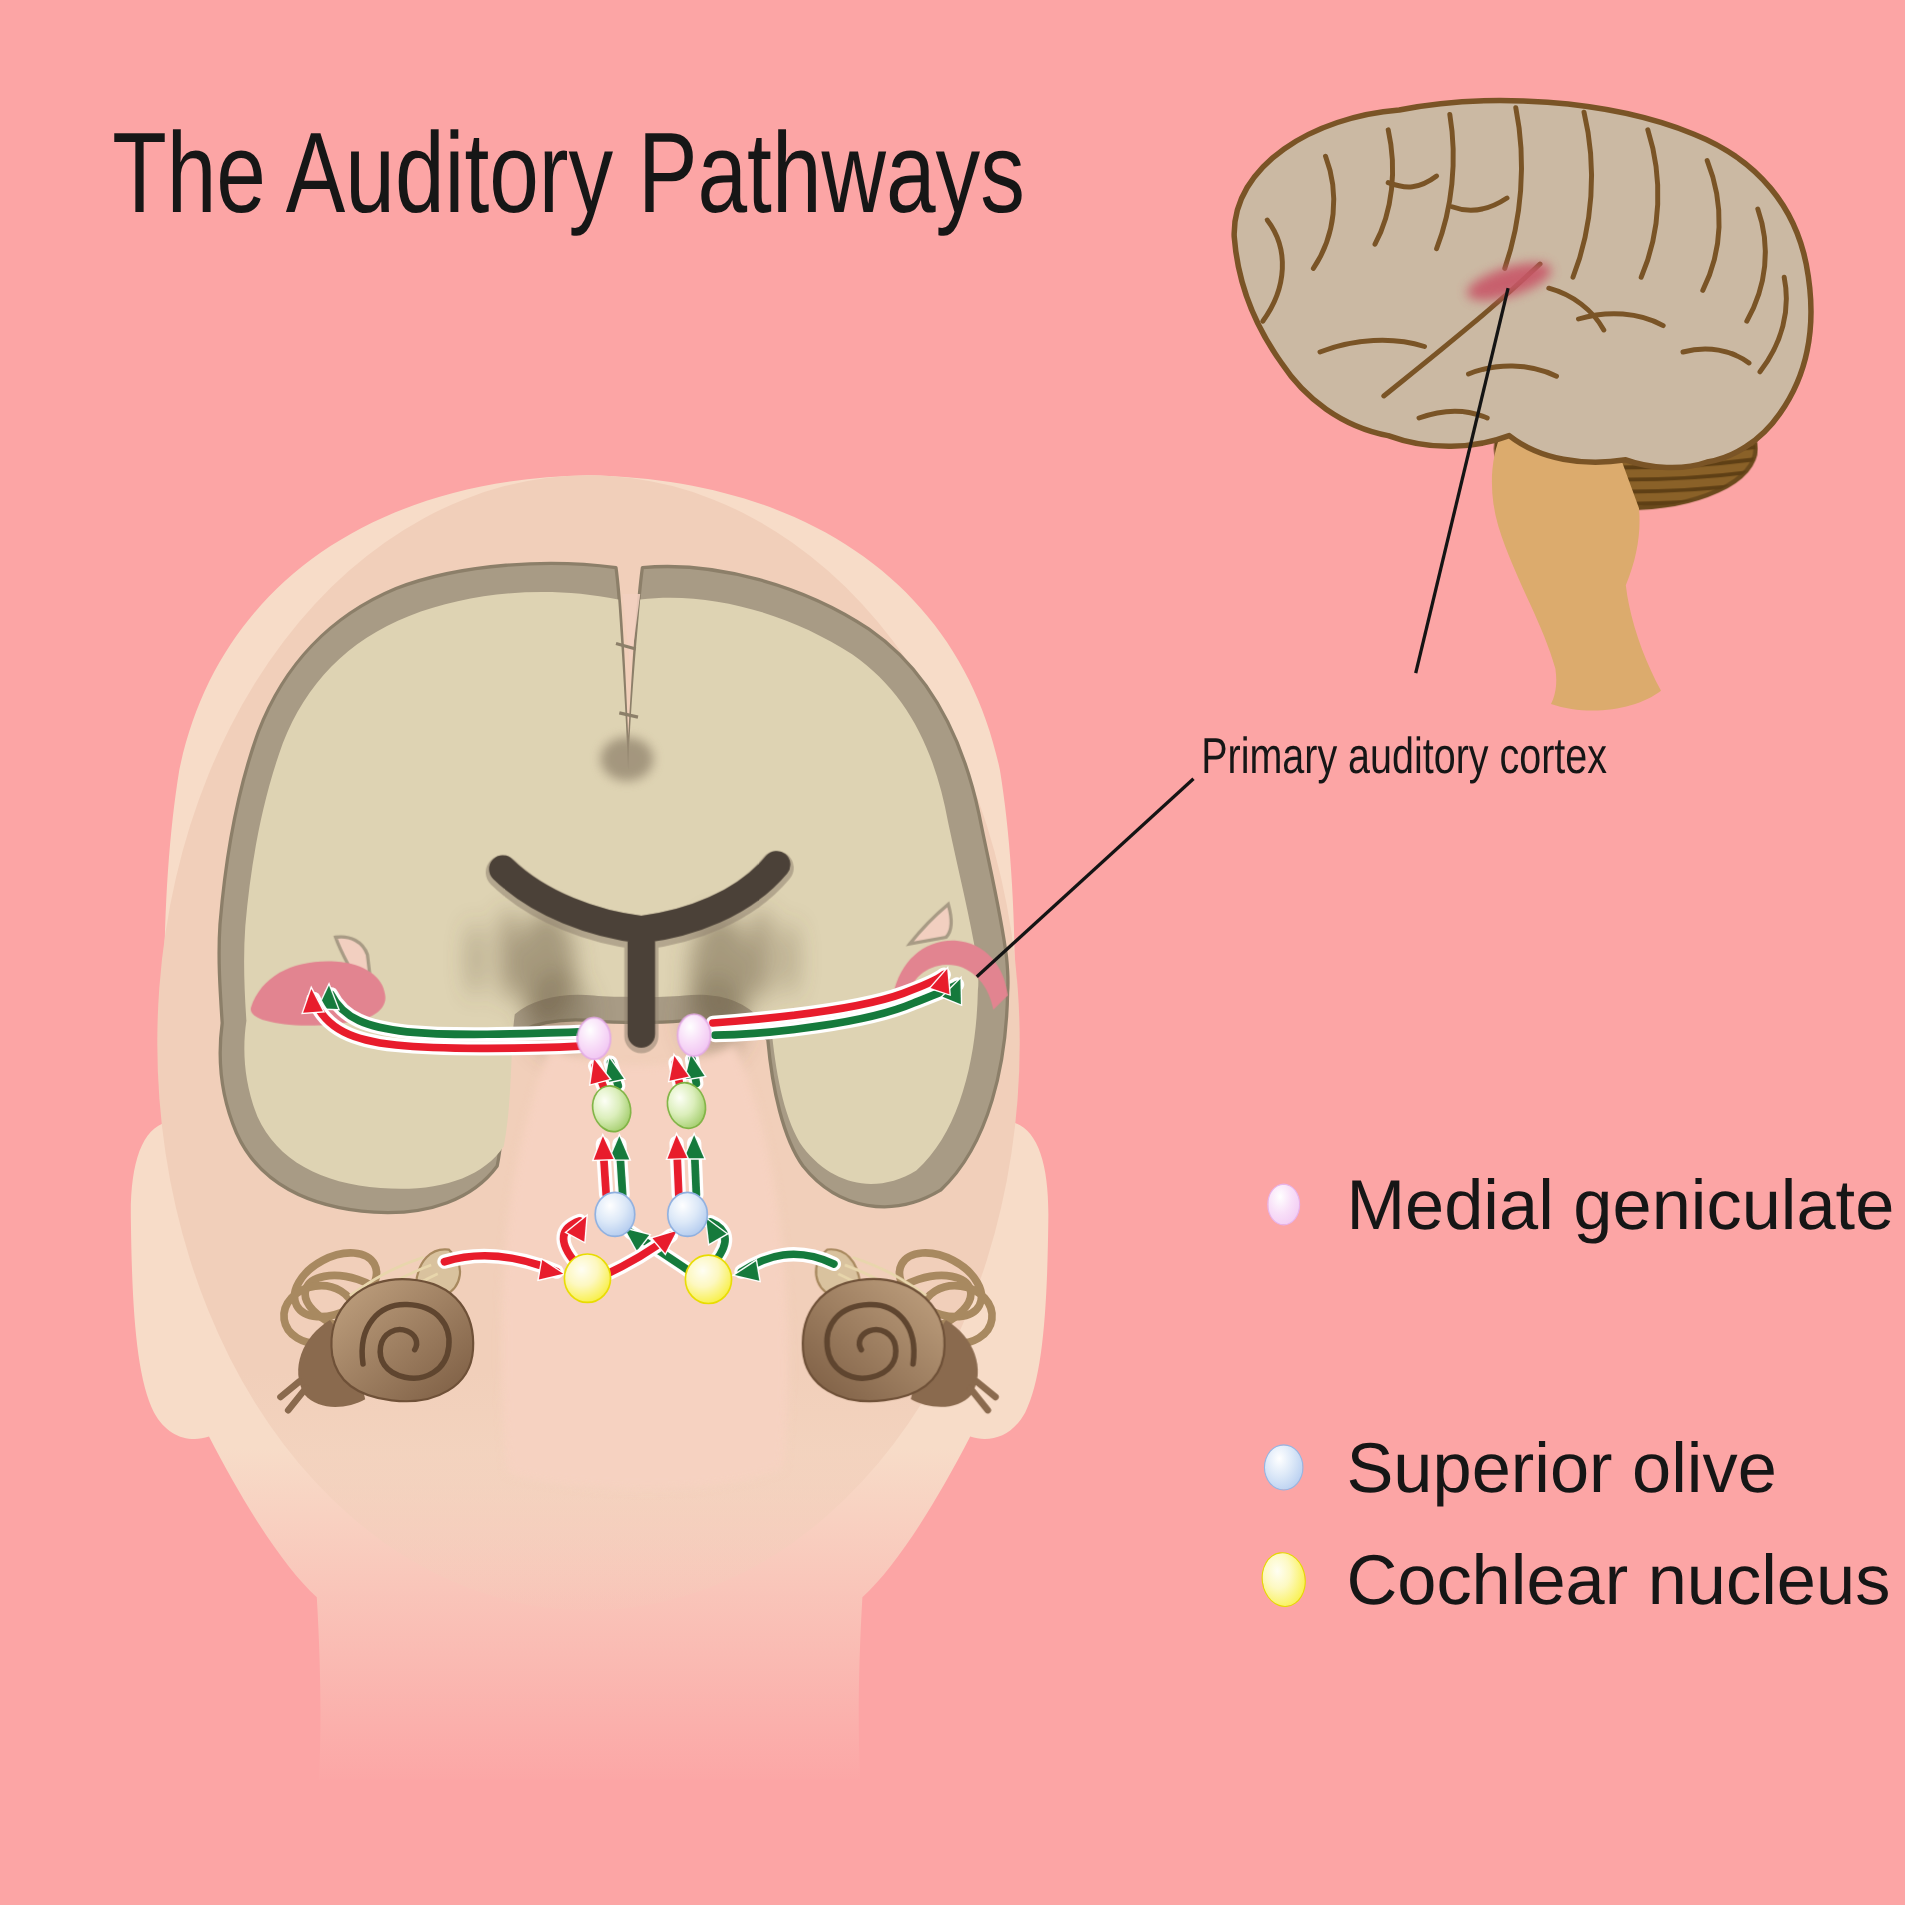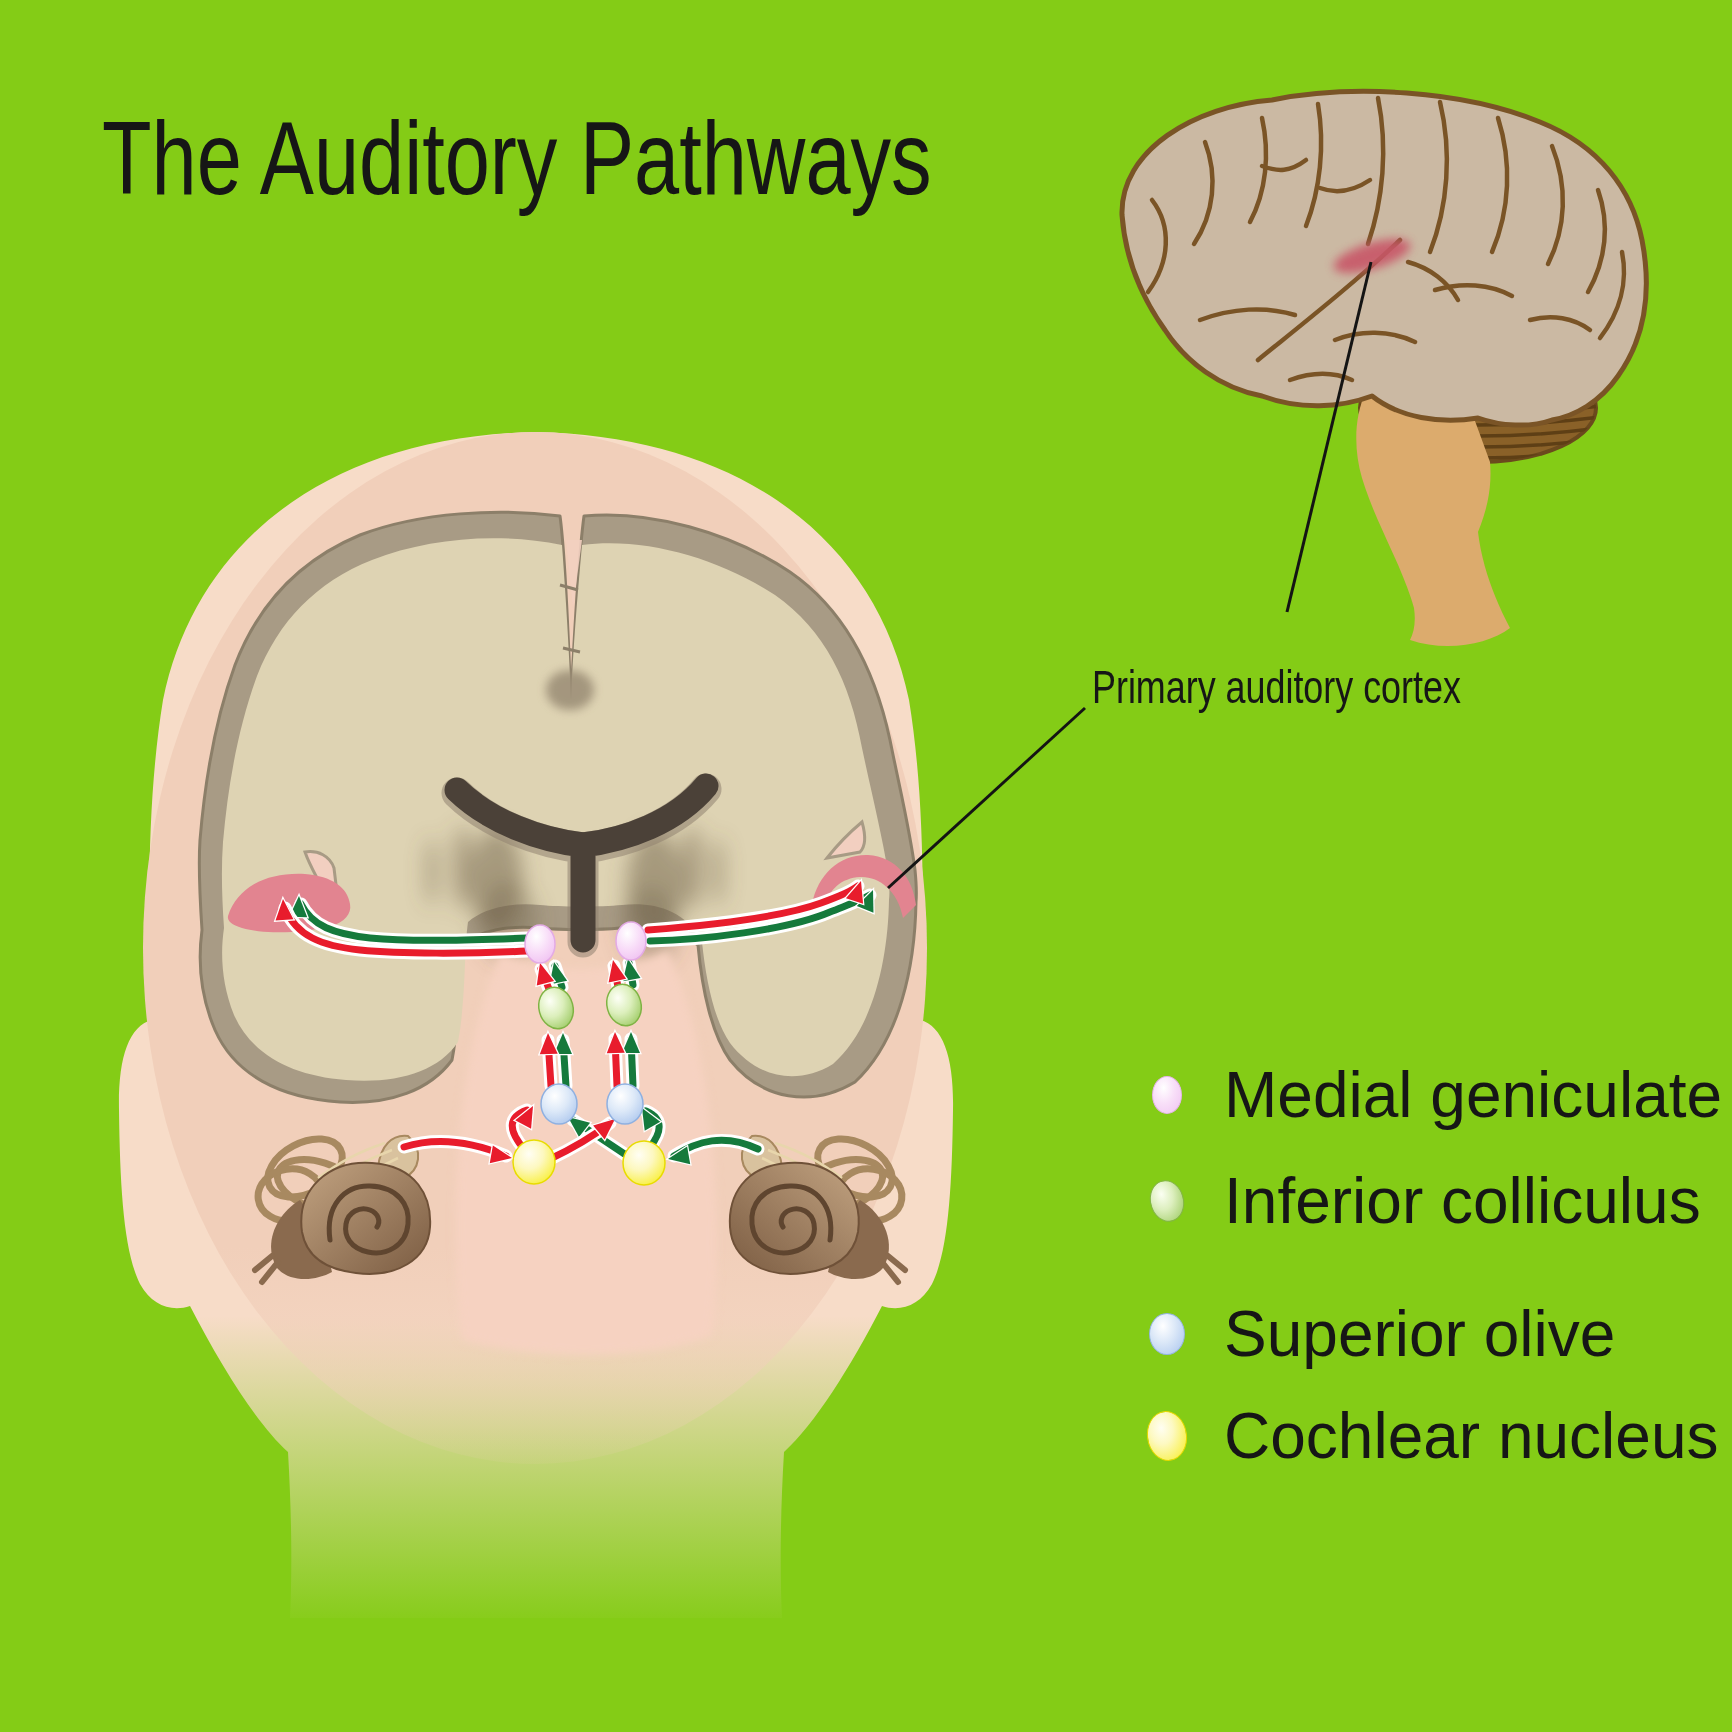--- a/index.html
+++ b/index.html
@@ -1,16 +1,16 @@
 <!DOCTYPE html>
 <html><head>
 <meta charset="utf-8">
 <style>
   html,body{margin:0;padding:0;background:#fff;}
-  #stage{position:relative;width:1732px;height:1732px;background:#84cc16;overflow:hidden;
+  #stage{position:relative;width:1732px;height:1732px;background:#fca5a5;overflow:hidden;
          font-family:"Liberation Sans",sans-serif;}
   #art{position:absolute;left:0;top:0;}
   .txt{position:absolute;color:#161616;white-space:nowrap;}
   .txt .sq{display:inline-block;transform:scaleX(.78);transform-origin:left center;}
   #title{left:102px;top:106px;font-size:104px;line-height:1;}
   #annotation{left:1092px;top:664px;font-size:46px;line-height:1;}
   .legend-row{position:absolute;display:flex;align-items:center;height:60px;left:1144px;}
   .legend-row .mkbox{width:46px;display:flex;justify-content:center;align-items:center;}
   .legend-row .ltext{font-size:64px;color:#161616;margin-left:34px;line-height:1;}
   .lm{border-radius:50%;}
@@ -295,26 +295,20 @@
 <div id="title" class="txt"><span class="sq">The Auditory Pathways</span></div>
 
 <div id="annotation" class="txt"><span class="sq">Primary auditory cortex</span></div>
 
 <div id="lrow1" class="legend-row">
   <span class="mkbox">
         <span class="lm lm-pink"></span>
       </span>
   <span class="ltext"><span class="sq">Medial geniculate</span></span>
 </div>
-<div id="lrow2" class="legend-row">
-  <span class="mkbox">
-        <span class="lm lm-green"></span>
-      </span>
-  <span class="ltext"><span class="sq">Inferior colliculus</span></span>
-</div>
 <div id="lrow4" class="legend-row">
   <span class="mkbox">
         <span class="lm lm-yellow"></span>
       </span>
   <span class="ltext"><span class="sq">Cochlear nucleus</span></span>
 </div>
 <div id="lrow3" class="legend-row">
   <span class="mkbox">
         <span class="lm lm-blue"></span>
       </span>

